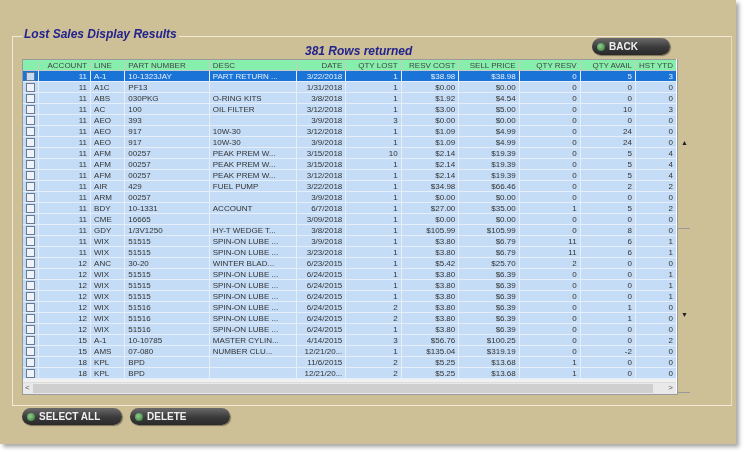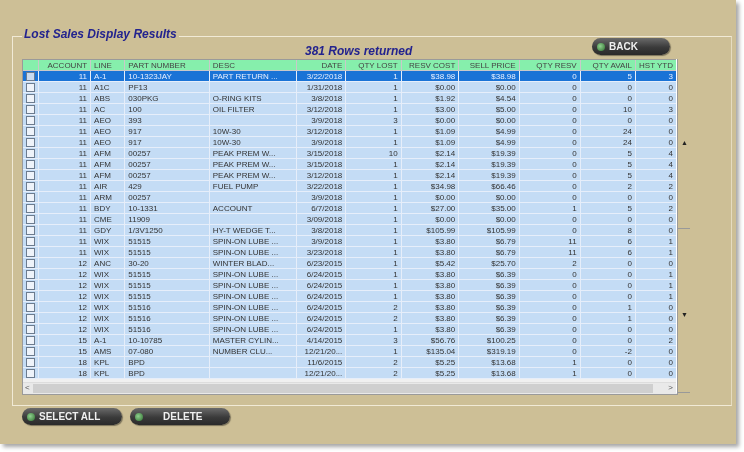--- a/index.html
+++ b/index.html
@@ -253,21 +253,21 @@
             <td class="r">$27.00</td>
             <td class="r">$35.00</td>
             <td class="r">1</td>
             <td class="r">5</td>
             <td class="r">2</td>
           </tr>
           <tr>
             <td><span class="cb"></span></td>
             <td class="r">11</td>
             <td class="l">CME</td>
-            <td class="l">11909</td>
+            <td class="l">16665</td>
             <td class="l"></td>
             <td class="r">3/09/2018</td>
             <td class="r">1</td>
             <td class="r">$0.00</td>
             <td class="r">$0.00</td>
             <td class="r">0</td>
             <td class="r">0</td>
             <td class="r">0</td>
           </tr>
           <tr>
@@ -479,17 +479,17 @@
     <span class="up">▲</span>
     <div class="line"></div>
     <span class="dn">▼</span>
     <div class="bot"></div>
   </div>
 
   <div class="pill" style="left:22px;top:408px;width:100px;">
     <span class="dot"></span>
     <span>SELECT ALL</span>
   </div>
-  <div class="pill" style="left:130px;top:408px;width:100px;gap:16px;">
+  <div class="pill" style="left:130px;top:408px;width:100px;">
     <span class="dot"></span>
     <span>DELETE</span>
   </div>
 </div>
 
 </body></html>

